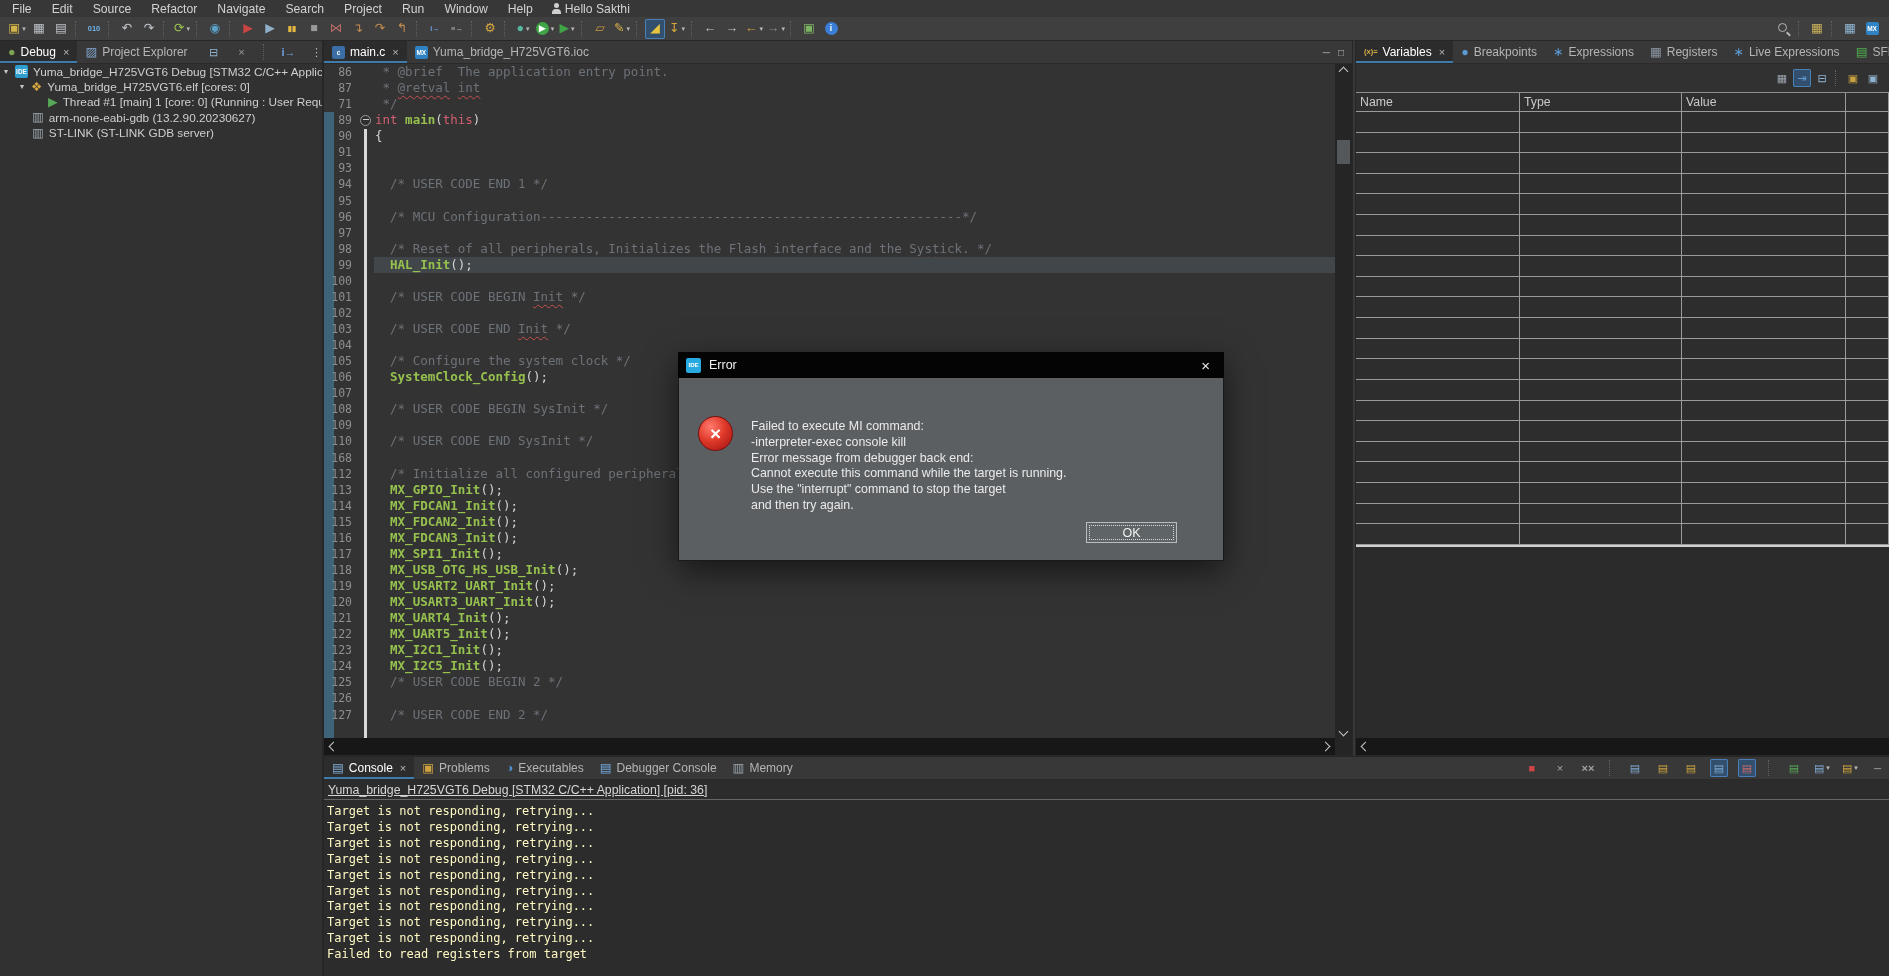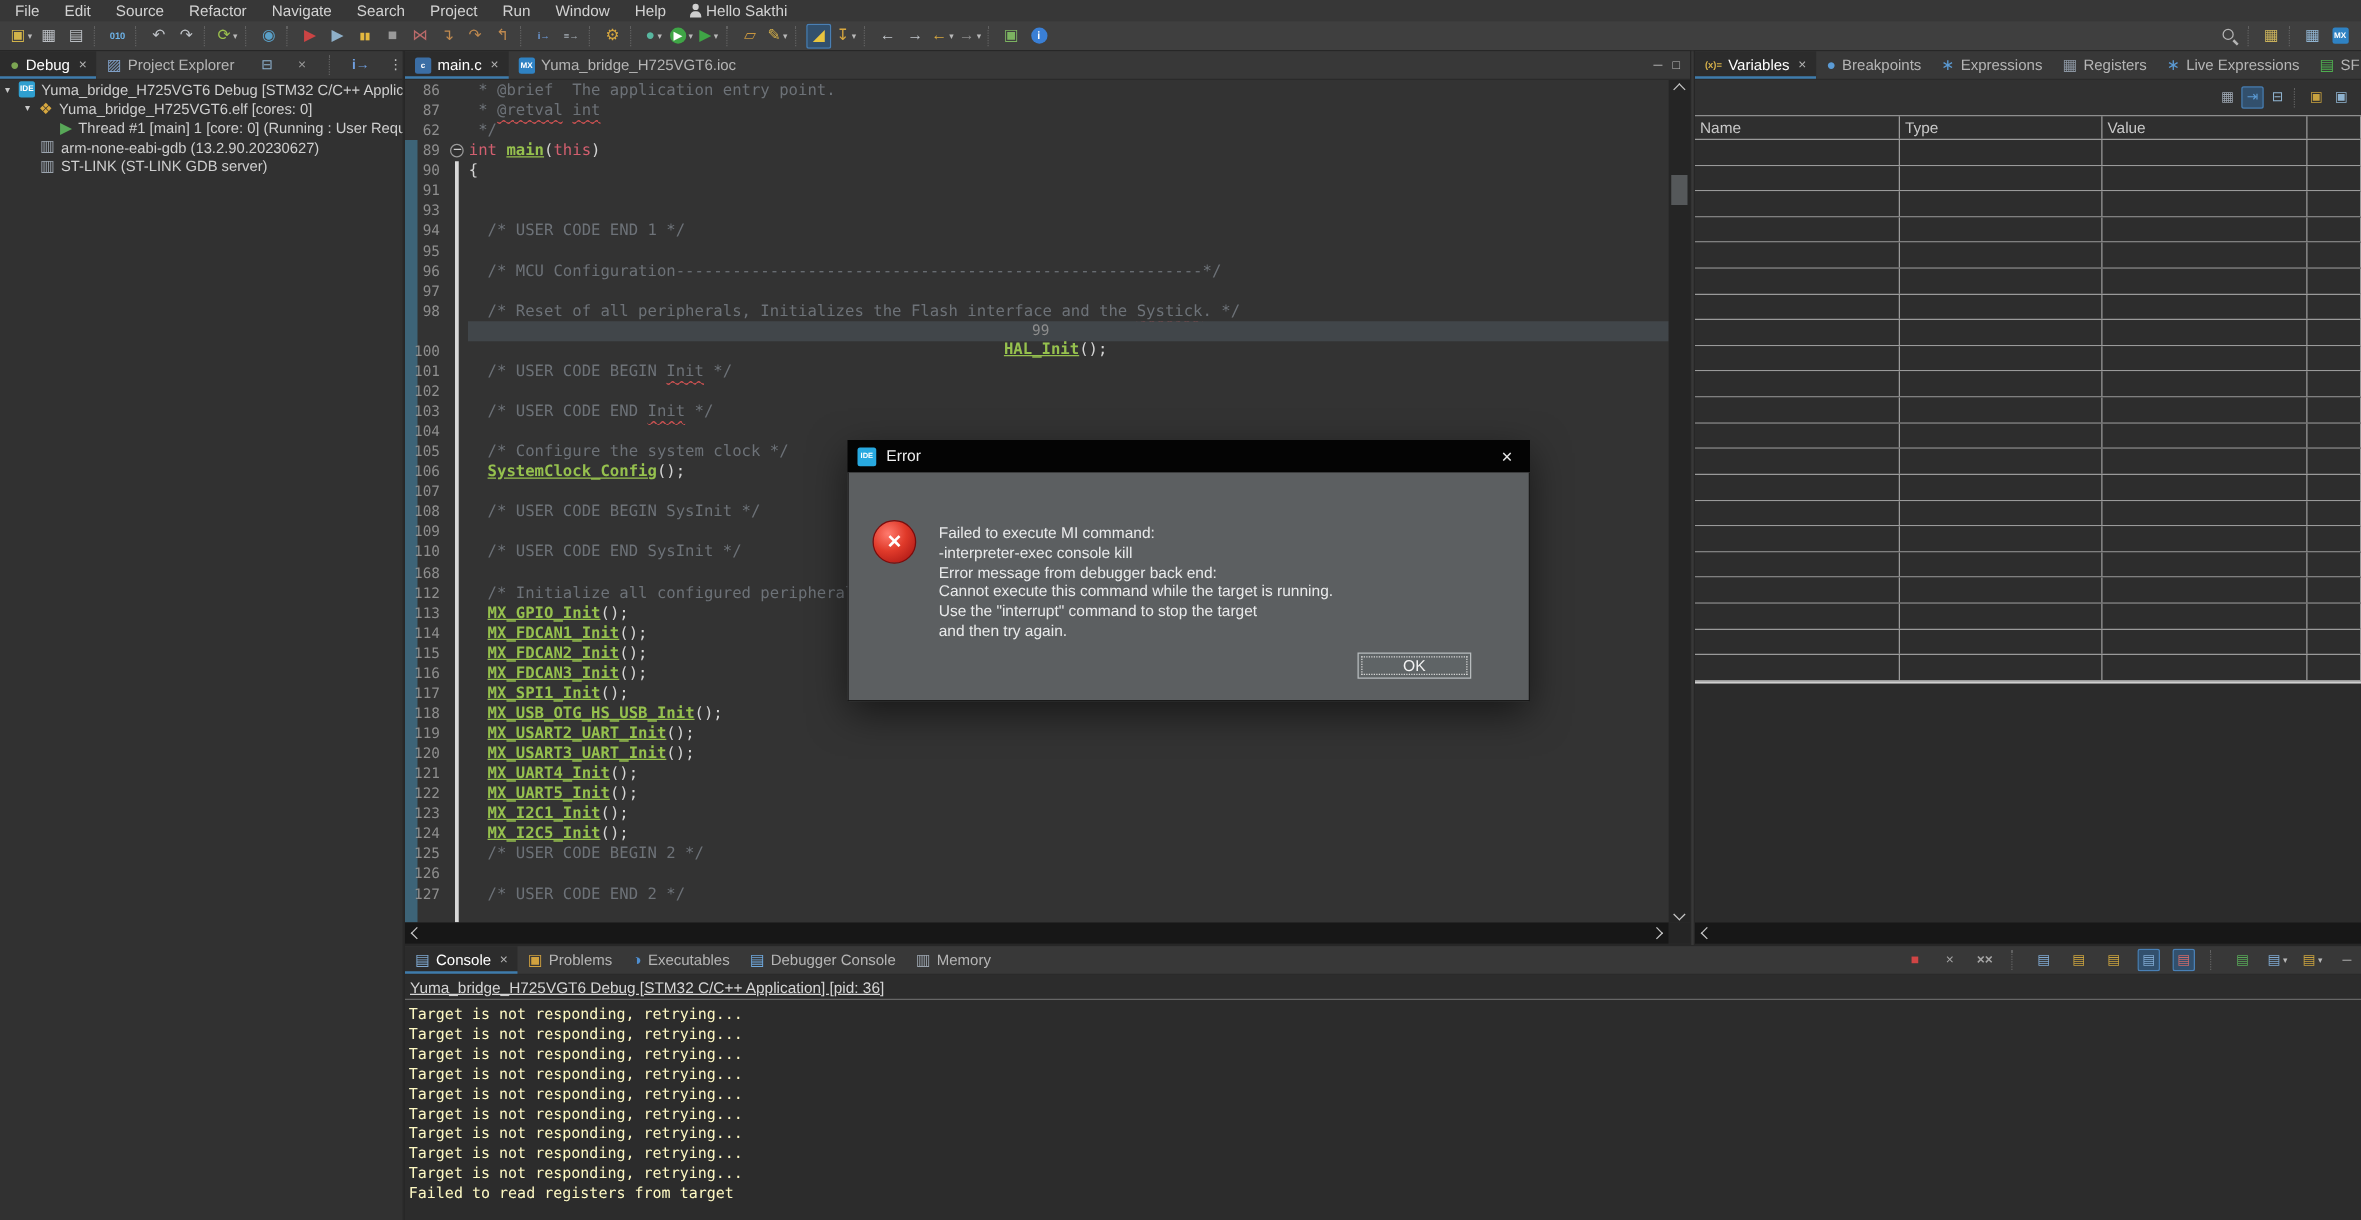--- a/index.html
+++ b/index.html
@@ -49,25 +49,25 @@
   .texp{width:11px;font-size:8px;color:#c9c9c9;flex:none;}
   .ticon{margin-right:5px;flex:none;display:flex;}
   
   #editor-view{left:324px;top:41px;width:1028px;height:714px;background:#333333;}
   #code-area{position:absolute;left:0;top:23px;right:17px;bottom:17px;background:#333333;overflow:hidden;}
   #range-blue{position:absolute;left:0;top:48.2px;bottom:0;width:10px;background:#3d6478;}
   #fold-bar{position:absolute;left:40px;top:64.8px;bottom:0;width:3px;background:#d8d8d8;}
   .fold{position:absolute;left:36px;top:51px;width:9px;height:9px;border:1px solid #9a9a9a;border-radius:50%;background:#2f2f2f;}
   .fold::after{content:"";position:absolute;left:1.5px;right:1.5px;top:3px;height:1px;background:#cccccc;}
   .cl{height:16.07px;display:flex;align-items:center;position:relative;}
-  .cl.hl{background:linear-gradient(90deg,rgba(0,0,0,0) 50px,#41464a 50px);flex-direction:column;}
+  .cl.hl{background:linear-gradient(90deg,rgba(0,0,0,0) 50px,#41464a 50px);}
   .ln{width:36px;padding-right:8px;box-sizing:border-box;text-align:right;color:#8e8e8e;
       font:11.5px "DejaVu Sans Mono",monospace;flex:none;}
   .codeln{margin:0;padding-left:15px;font:12.5px/16.07px "DejaVu Sans Mono",monospace;color:#d4d4d4;white-space:pre;}
-  .cm{color:#6d7278;} .kw{color:#d25f6f;} .fn{color:#96c14e;font-weight:bold;text-decoration:underline;} .pl{color:#d4d4d4;}
+  .cm{color:#6d7278;} .kw{color:#d25f6f;} .fn{color:#96c14e;font-weight:bold;} .pl{color:#d4d4d4;}
   .sq{text-decoration:underline wavy #c75050 1px;text-underline-offset:2.5px;}
   
   .vscroll{position:absolute;right:0;top:23px;bottom:17px;width:17px;background:#252525;}
   .vthumb{position:absolute;left:2px;right:2px;background:#55585a;}
   .hscroll{position:absolute;left:0;right:17px;bottom:0;height:17px;background:#171717;display:flex;align-items:center;justify-content:space-between;padding:0 6px;box-sizing:border-box;}
   .corner{position:absolute;right:0;bottom:0;width:17px;height:17px;background:#252525;}
   .chev{width:6px;height:6px;border-left:1.6px solid #c9c9c9;border-bottom:1.6px solid #c9c9c9;flex:none;}
   .chev.left{transform:rotate(45deg);} .chev.right{transform:rotate(225deg);}
   .chev.up{transform:rotate(135deg);} .chev.down{transform:rotate(-45deg);}
   .sbarrow{height:14px;display:flex;align-items:center;justify-content:center;}
@@ -350,21 +350,21 @@
       <div id="code-lines">
           <div class="cl">
             <span class="ln">86</span>
             <pre class="codeln"><span class="cm"> * @brief  The application entry point.</span></pre>
           </div>
           <div class="cl">
             <span class="ln">87</span>
             <pre class="codeln"><span class="cm"> * </span><span class="cm sq">@retval</span><span class="cm"> </span><span class="cm sq">int</span></pre>
           </div>
           <div class="cl">
-            <span class="ln">62</span>
+            <span class="ln">71</span>
             <pre class="codeln"><span class="cm"> */</span></pre>
           </div>
           <div class="cl">
             <span class="ln">89</span>
             <pre class="codeln"><span class="kw">int</span><span class="pl"> </span><span class="fn">main</span><span class="pl">(</span><span class="kw">this</span><span class="pl">)</span></pre>
           </div>
           <div class="cl">
             <span class="ln">90</span>
             <pre class="codeln"><span class="pl">{</span></pre>
           </div>

